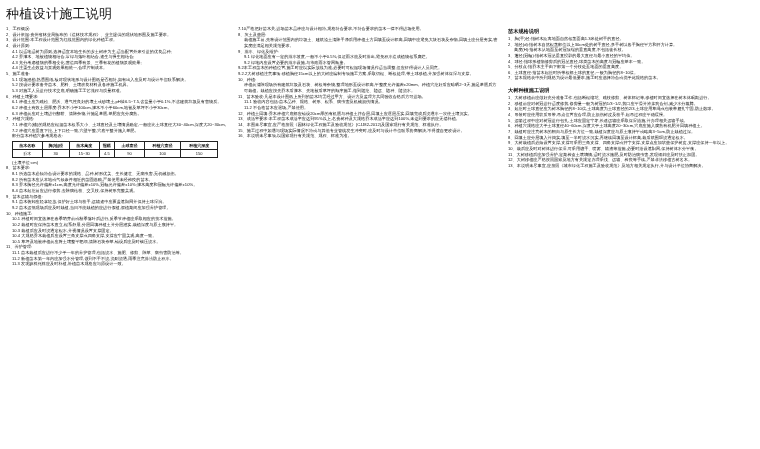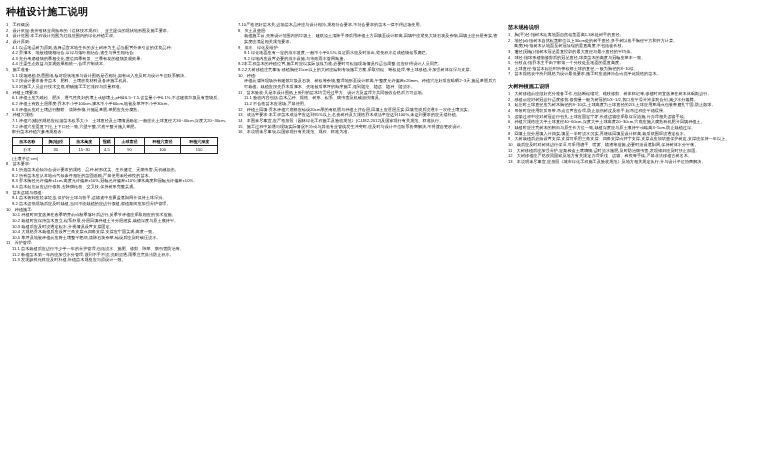--- a/index.html
+++ b/index.html
@@ -8,21 +8,21 @@
     font-family:"Liberation Sans","DejaVu Sans",sans-serif;
     color:#111;overflow:hidden;
   }
   .page{position:relative;width:760px;height:449px;box-sizing:border-box;padding:5px 6px 0 6px;}
   .cols{display:flex;gap:8px;}
   .col{flex:1 1 0;min-width:0;}
   .col.c1{flex:0 0 224px;}
   .col.c2{flex:0 0 262px;}
   .col.c3{flex:1 1 auto;}
   h1.doc-title{
-    font-size:10px;font-weight:700;margin:0 0 3px 0;letter-spacing:.3px;
+    font-size:13px;font-weight:400;margin:0 0 3px 0;letter-spacing:.3px;
   }
   h2.sec{
     font-size:5.2px;font-weight:700;margin:2px 0 1px 0;
   }
   p{margin:0;font-size:4.1px;line-height:1.38;letter-spacing:.05px;}
   p.ind{padding-left:6px;}
   table.spec{
     border-collapse:collapse;width:206px;margin:2px 0 2px 6px;font-size:4px;
   }
   table.spec td,table.spec th{

